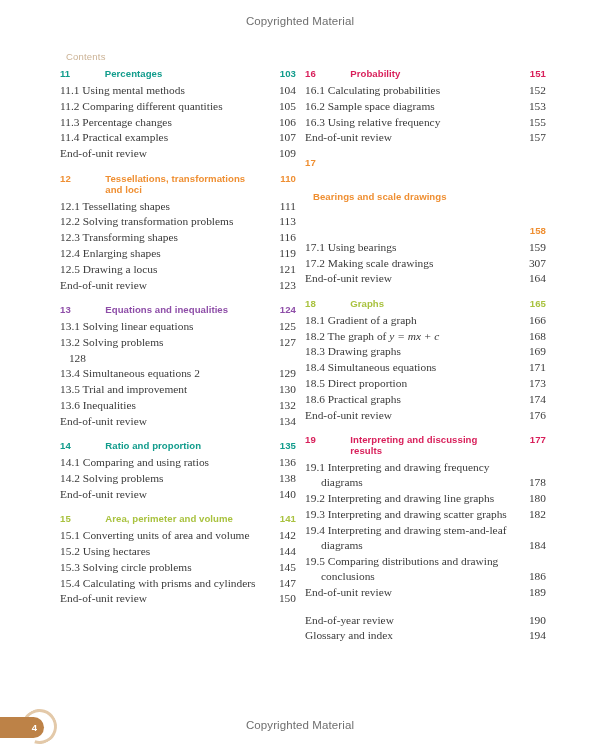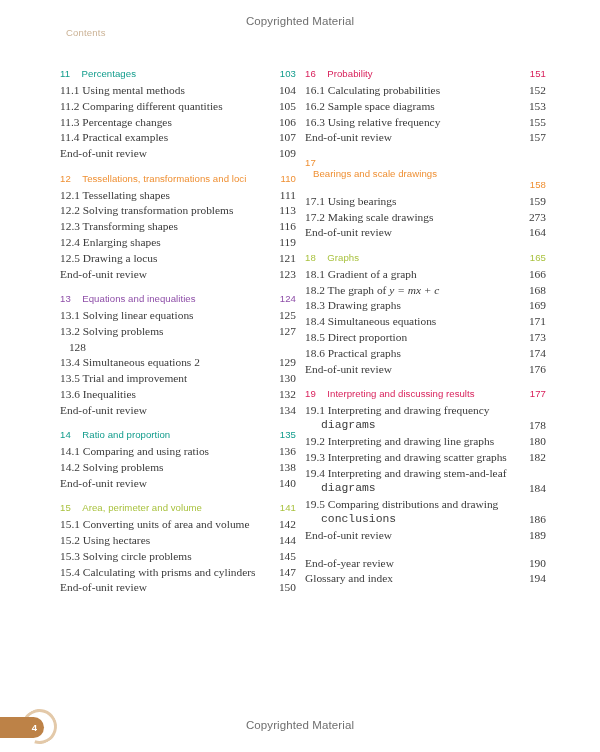--- a/index.html
+++ b/index.html
@@ -35,21 +35,21 @@
     letter-spacing: 0.1px;
     color: #6f6f6f;
   }
   .copyright-top { top: 15px; }
   .copyright-bottom { top: 719px; }
 
   
   .contents-label {
     position: absolute;
     left: 66px;
-    top: 27px;
+    top: 51px;
     font-family: "Liberation Sans", sans-serif;
     font-size: 9.5px;
     color: #cbb295;
     letter-spacing: 0.2px;
   }
 
   
   .columns {
     position: absolute;
     left: 0;
@@ -64,24 +64,25 @@
   .col-right { left: 305px; width: 241px; }
 
   
   .section { margin-bottom: 11px; }
   .section:last-child { margin-bottom: 0; }
 
   .sec-head {
     display: flex;
     align-items: baseline;
     font-family: "Liberation Sans", sans-serif;
-    font-weight: normal;
+    font-weight: bold;
     font-size: 9.6px;
     letter-spacing: 0.05px;
     margin-bottom: 4px;
+    gap: 23px;
   }
   .sec-head .sec-num { margin-right: 3.5px; }
   .sec-head .sec-title { flex: 0 1 auto; padding-left: 8px; }
   .sec-head .sec-page {
     margin-left: auto;
     font-variant-numeric: lining-nums;
   }
 
   
   .entry {
@@ -95,21 +96,20 @@
   .entry .entry-text {
     flex: 1 1 auto;
     padding-right: 6px;
   }
   .entry .entry-text .indent-wrap {
     display: block;
   }
   .entry .entry-text .cont-line {
     display: block;
     padding-left: 16px;
-    font-family: Liberation Mono, monospace;
   }
   .entry .entry-page {
     flex: 0 0 auto;
     width: 26px;
     text-align: right;
     color: #3a3a3a;
   }
   .entry.multiline { align-items: flex-end; }
 
   .entry em { font-style: italic; }
@@ -404,21 +404,21 @@
           <div class="entry">
             <div class="entry-text">
               <span class="indent-wrap">17.1 Using bearings</span>
             </div>
             <div class="entry-page">159</div>
           </div>
           <div class="entry">
             <div class="entry-text">
               <span class="indent-wrap">17.2 Making scale drawings</span>
             </div>
-            <div class="entry-page">273</div>
+            <div class="entry-page">307</div>
           </div>
           <div class="entry">
             <div class="entry-text">
               <span class="indent-wrap">End-of-unit review</span>
             </div>
             <div class="entry-page">164</div>
           </div>
         </div>
         <div class="section">
           <div class="sec-head" style="color: rgb(169, 194, 63);">

